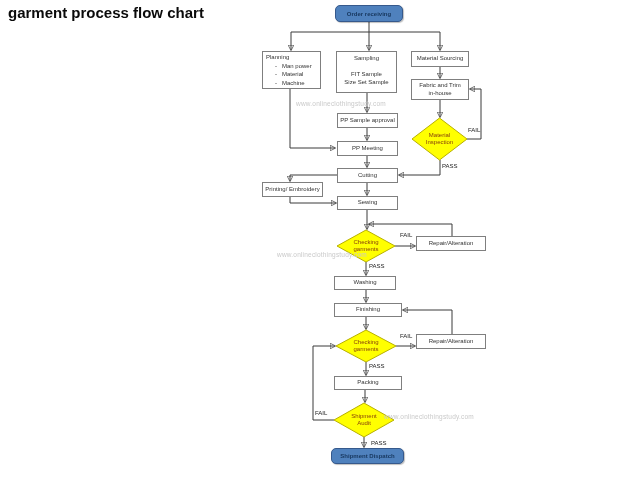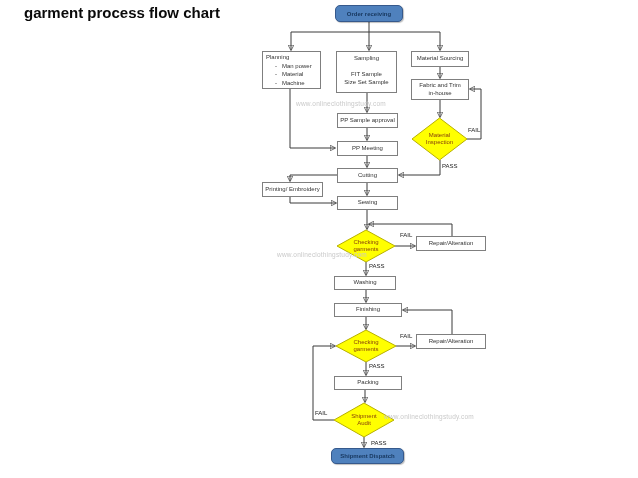--- a/index.html
+++ b/index.html
@@ -1,18 +1,18 @@
 <!DOCTYPE html>
 <html><head>
 <meta charset="utf-8">
 <style>
   html,body{margin:0;padding:0;background:#ffffff;}
   .canvas{position:relative;width:638px;height:478px;background:#ffffff;overflow:hidden;
           font-family:"Liberation Sans",sans-serif;}
-  .page-title{position:absolute;left:24px;top:4px;font-size:15px;font-weight:600;color:#0a0a0a;}
+  .page-title{position:absolute;left:8px;top:4px;font-size:15px;font-weight:600;color:#0a0a0a;}
   svg.connectors{position:absolute;left:0;top:0;width:638px;height:478px;pointer-events:none;}
   svg.connectors path{fill:none;stroke:#3a3a3a;stroke-width:1;}
 
   .node{position:absolute;box-sizing:border-box;font-size:6px;color:#333333;}
   .process{background:#ffffff;border:1px solid #7f7f7f;display:flex;align-items:center;
            justify-content:center;text-align:center;line-height:1.2;}
   .terminal{background:#4f81bd;border:1px solid #36598c;border-radius:5px;display:flex;
             align-items:center;justify-content:center;text-align:center;
             font-weight:bold;color:#17375e;box-shadow:1px 1px 1px rgba(0,0,0,0.25);}
   .diamond{position:absolute;}

